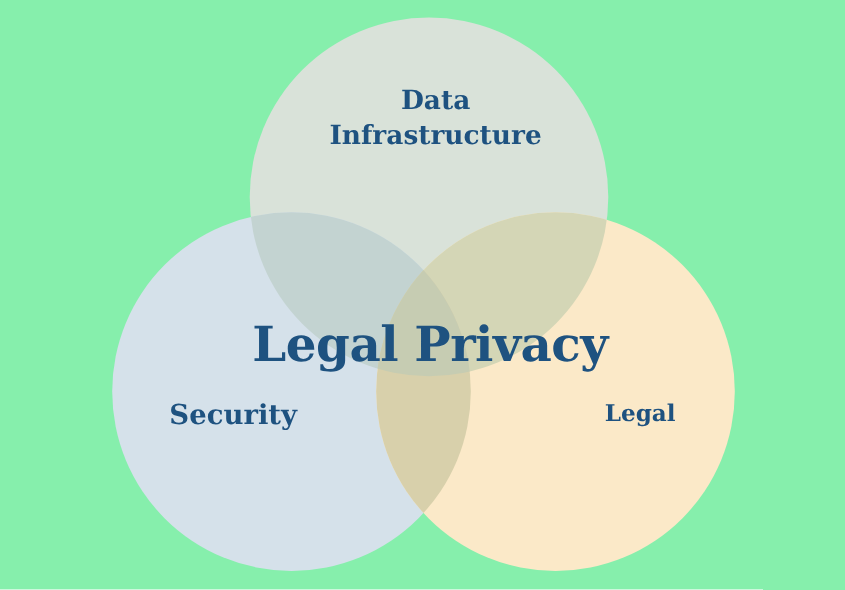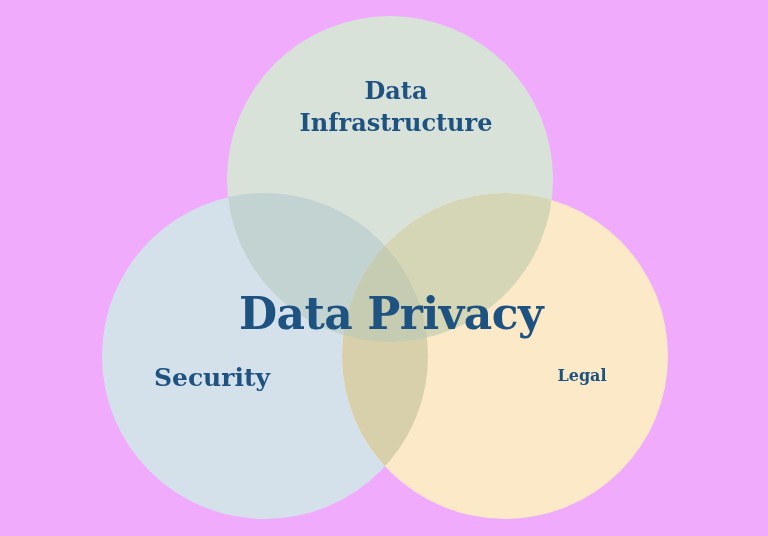--- a/index.html
+++ b/index.html
@@ -4,21 +4,21 @@
 <style>
   html, body {
     margin: 0;
     padding: 0;
     background: #ffffff;
   }
   .canvas {
     position: relative;
     width: 768px;
     height: 536px;
-    background: #f0abfc;
+    background: #86efac;
     overflow: hidden;
     font-family: "DejaVu Serif", "Liberation Serif", serif;
   }
   .venn-svg {
     position: absolute;
     left: 0;
     top: 0;
   }
   .label {
     position: absolute;
@@ -37,21 +37,21 @@
   .label-left {
     left: 212px;
     top: 377px;
     width: 220px;
     font-size: 25px;
   }
   .label-right {
     left: 582px;
     top: 376px;
     width: 200px;
-    font-size: 16px;
+    font-size: 21px;
   }
   .label-center {
     left: 391px;
     top: 314px;
     width: 420px;
     font-size: 44px;
     letter-spacing: -0.5px;
     white-space: nowrap;
   }
 </style>
@@ -93,15 +93,15 @@
       </g>
     </g>
   </svg>
 
   <div class="label label-top" style="color: rgb(30, 82, 128);">Data Infrastructure</div>
 
   <div class="label label-left" style="color: rgb(30, 82, 128);">Security</div>
 
   <div class="label label-right" style="color: rgb(30, 82, 128);">Legal</div>
 
-  <div class="label label-center" style="color: rgb(30, 82, 128);">Data Privacy</div>
+  <div class="label label-center" style="color: rgb(30, 82, 128);">Legal Privacy</div>
 
 </div>
 
 </body></html>

